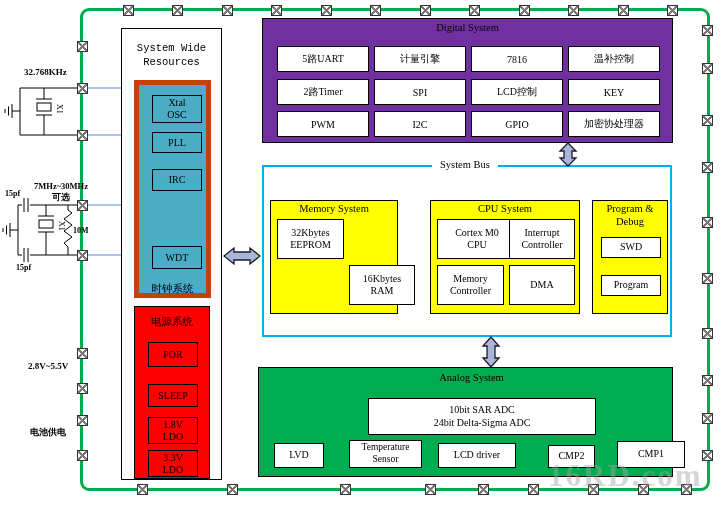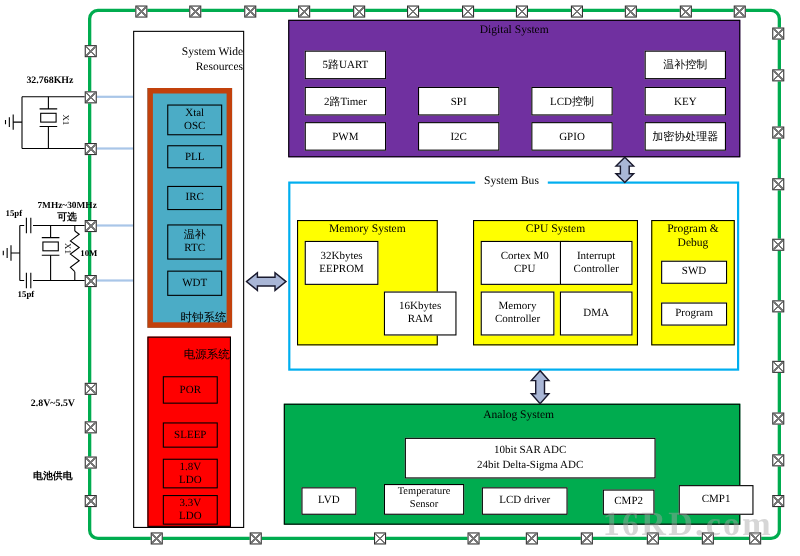--- a/index.html
+++ b/index.html
@@ -23,38 +23,38 @@
     background:
       linear-gradient(45deg,  transparent 43%, #777 43%, #777 57%, transparent 57%),
       linear-gradient(135deg, transparent 43%, #777 43%, #777 57%, transparent 57%),
       #fff;
   }
   .wire { position:absolute; height:2px; background:#A9C6E8; z-index:2; }
 
   
   .swr { position:absolute; left:121px; top:28px; width:101px; height:452px;
          background:#fff; border:1px solid #000; z-index:3; }
-  .swr-title { position:absolute; top:12px; left:0; width:100%; text-align:right;
-               font-size:10.5px; line-height:1.35; }
+  .swr-title { position:absolute; top:12px; left:0; width:100%; text-align:center;
+               font-size:10.5px; line-height:1.35;font-family:Liberation Mono, monospace; }
   .clockbox { position:absolute; left:12px; top:51px; width:77px; height:218px;
               background:#4BACC6; border:5px solid #c2410c; }
   .citem { position:absolute; left:13px; width:50px; background:#4BACC6;
            border:1.5px solid #000; font-size:10px; line-height:1.2; }
-  .cb-label { position:absolute; left:0; width:100%; text-align:right; font-size:10.5px; }
+  .cb-label { position:absolute; left:0; width:100%; text-align:center; font-size:10.5px; }
   .powerbox { position:absolute; left:12px; top:277px; width:76px; height:173px;
               background:#FF0000; border:1px solid #000; }
   .pitem { position:absolute; left:13px; width:50px; background:#FF0000;
            border:1.5px solid #000; font-size:10px; line-height:1.2; }
 
   
   .digital { position:absolute; left:262px; top:18px; width:411px; height:125px;
              background:#7030A0; border:1px solid #000; z-index:3; }
   .dg-title { position:absolute; top:3px; left:0; width:100%; text-align:center; font-size:10.5px; }
   .dg-row { position:absolute; left:14px; width:383px; display:flex; justify-content:space-between; }
-  .dg-cell { width:74px; height:26px; background:#fff; border:1.5px solid #000;
+  .dg-cell { width:92px; height:26px; background:#fff; border:1.5px solid #000;
              display:flex; align-items:center; justify-content:center; font-size:10px; }
 
   
   .bus { position:absolute; left:262px; top:165px; width:410px; height:172px;
          border:2px solid #00AEEF; z-index:3; }
   .bus-title { position:absolute; top:-8px; left:168px; background:#fff;
                padding:0 8px; font-size:10.5px; }
   .ybox { position:absolute; background:#FFFF00; border:1px solid #000; }
   .y-title { position:absolute; top:2px; left:0; width:100%; text-align:center; font-size:10.5px; }
   .wcell { position:absolute; background:#fff; border:1px solid #000;
@@ -143,41 +143,41 @@
 
   <div class="swr">
     <div class="swr-title pre">System Wide
 Resources</div>
 
     <div class="clockbox">
       <div class="citem ctr pre" style="top:10px;height:28px">Xtal
 OSC</div>
       <div class="citem ctr" style="top:47px;height:21px">PLL</div>
       <div class="citem ctr" style="top:84px;height:22px">IRC</div>
-      <div class="citem ctr pre" style="top:119px;height:32px">温补
-RTC</div>
       <div class="citem ctr" style="top:161px;height:23px">WDT</div>
       <div class="cb-label" style="top:197px">时钟系统</div>
     </div>
 
     <div class="powerbox">
       <div class="cb-label" style="top:8px">电源系统</div>
       <div class="pitem ctr" style="top:35px;height:25px">POR</div>
       <div class="pitem ctr" style="top:77px;height:23px">SLEEP</div>
       <div class="pitem ctr pre" style="top:110px;height:27px">1.8V
 LDO</div>
       <div class="pitem ctr pre" style="top:143px;height:27px">3.3V
 LDO</div>
     </div>
   </div>
 
   <div class="digital">
     <div class="dg-title">Digital System</div>
     <div class="dg-row" style="top:27px">
       <div class="dg-cell">5路UART</div>
+      <div class="dg-cell">计量引擎</div>
+      <div class="dg-cell">7816</div>
       <div class="dg-cell">温补控制</div>
     </div>
     <div class="dg-row" style="top:60px">
       <div class="dg-cell">2路Timer</div>
       <div class="dg-cell">SPI</div>
       <div class="dg-cell">LCD控制</div>
       <div class="dg-cell">KEY</div>
     </div>
     <div class="dg-row" style="top:92px">
       <div class="dg-cell">PWM</div>

